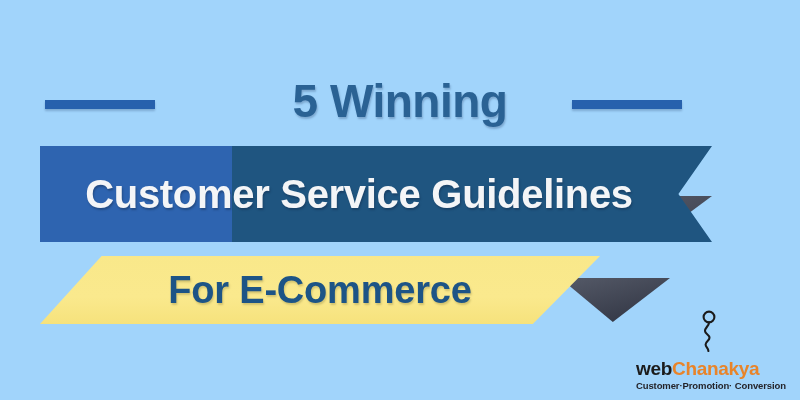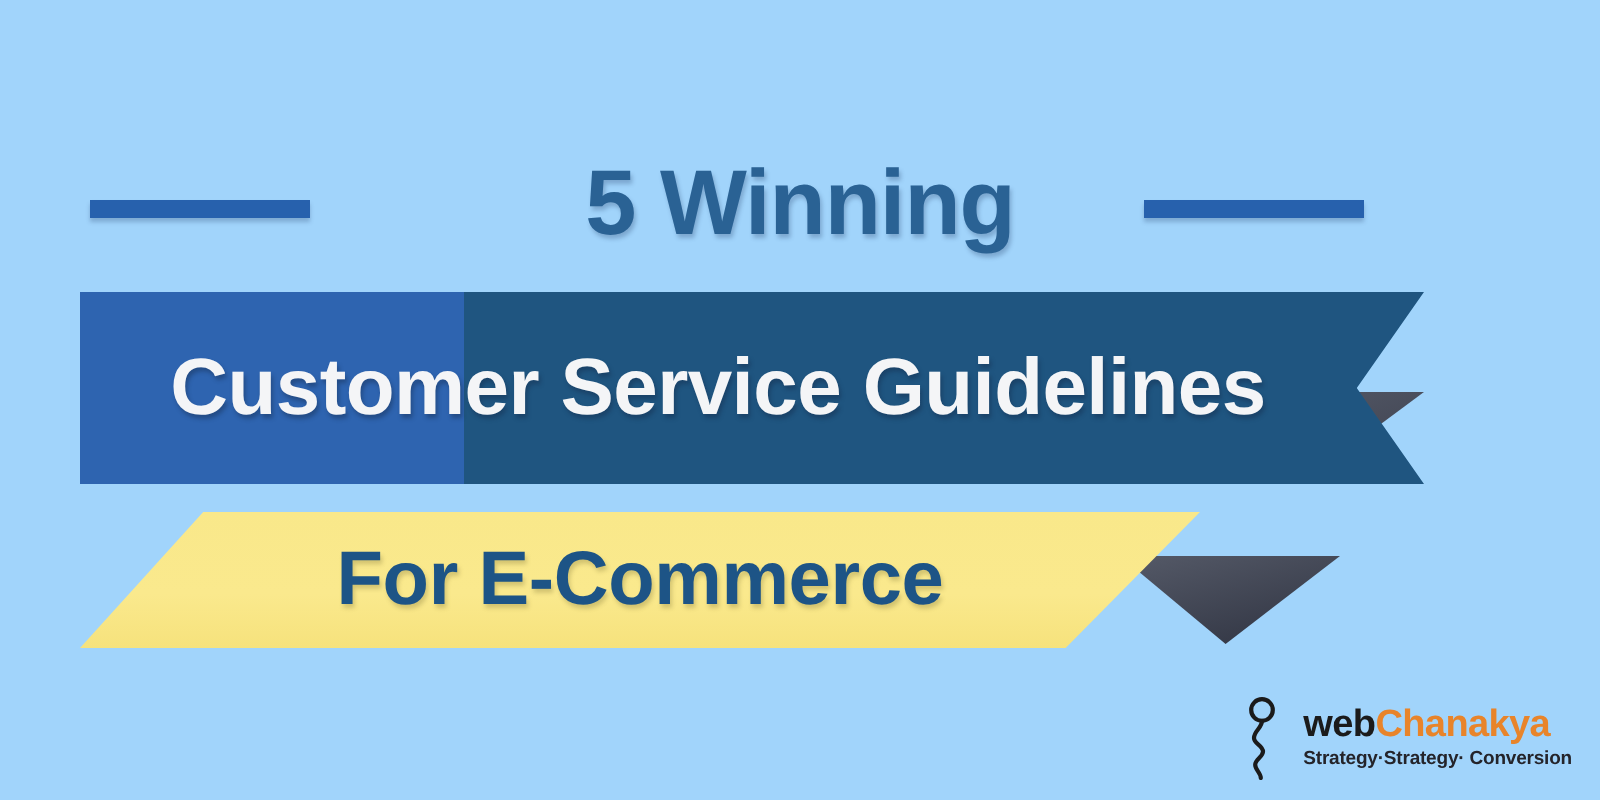--- a/index.html
+++ b/index.html
@@ -119,20 +119,21 @@
     white-space:nowrap;
   }
 
   
   .logo {
     position:absolute;
     right:14px; bottom:10px;
     display:flex;
     align-items:center;
     gap:7px;
+    flex-direction:column;
   }
   .logo-mark { width:24px; height:42px; display:block; }
   .logo-text-block { display:flex; flex-direction:column; line-height:1; }
   .logo-wordmark {
     font-size:19px;
     font-weight:bold;
     letter-spacing:-0.3px;
     white-space:nowrap;
   }
   .logo-web { color:#1b1b1b; }
@@ -171,17 +172,17 @@
 
   <div class="logo">
     <svg class="logo-mark" viewBox="0 0 24 42">
       <circle cx="10" cy="7" r="5.4" fill="none" stroke="#1b1b1b" stroke-width="2.1"></circle>
       <path d="M10 12.4 C10 16 6 17.5 6 21 C6 24 10.5 24.6 10.5 27.8 C10.5 30.6 6.6 31.4 6.6 34.4 C6.6 37 9.4 38.4 9.4 41" fill="none" stroke="#1b1b1b" stroke-width="2.1" stroke-linecap="round"></path>
     </svg>
     <div class="logo-text-block">
       <div class="logo-wordmark">
         <span class="logo-web">web</span><span class="logo-chanakya">Chanakya</span>
       </div>
-      <div class="logo-tagline">Strategy·Strategy· Conversion</div>
+      <div class="logo-tagline">Customer·Promotion· Conversion</div>
     </div>
   </div>
 
 </div>
 
 </body></html>

